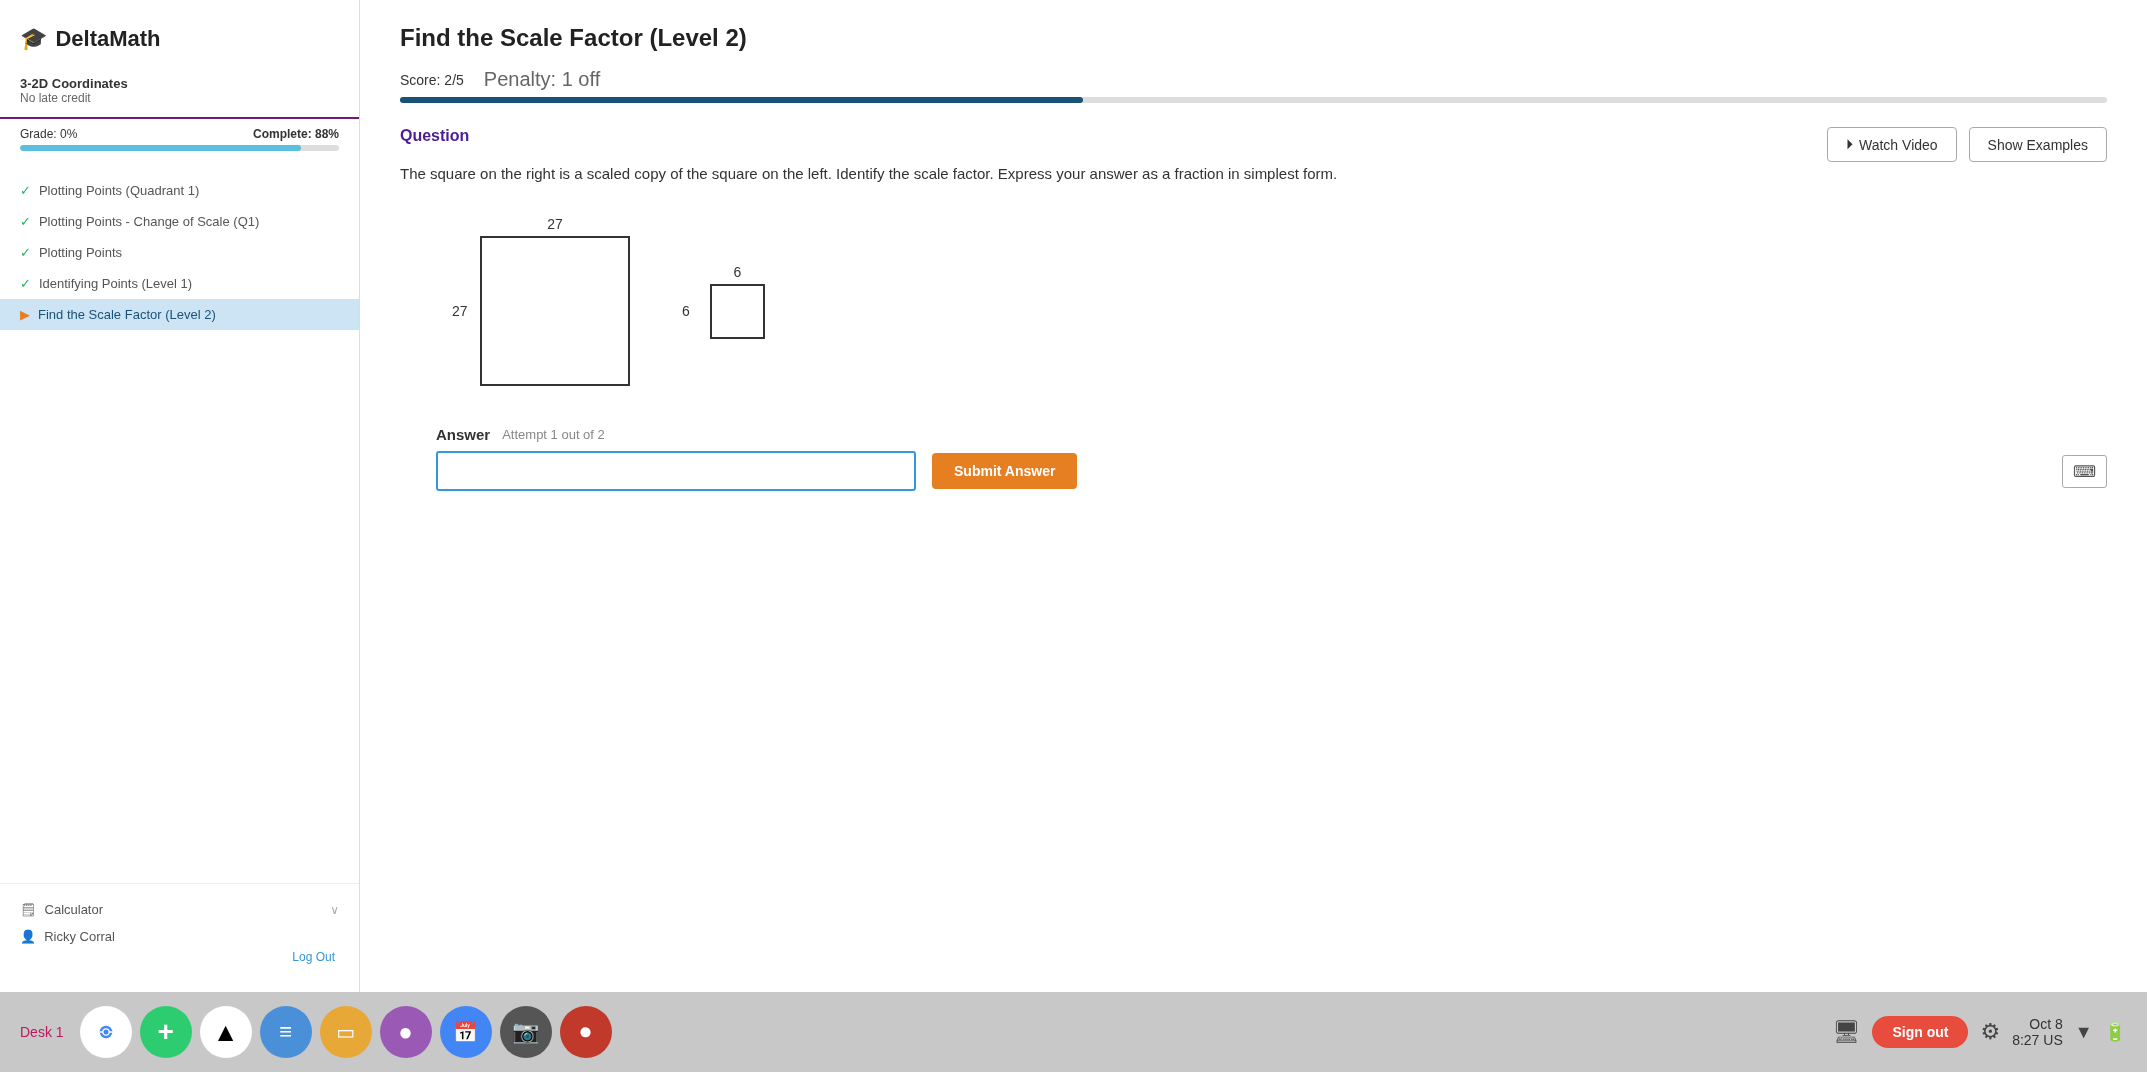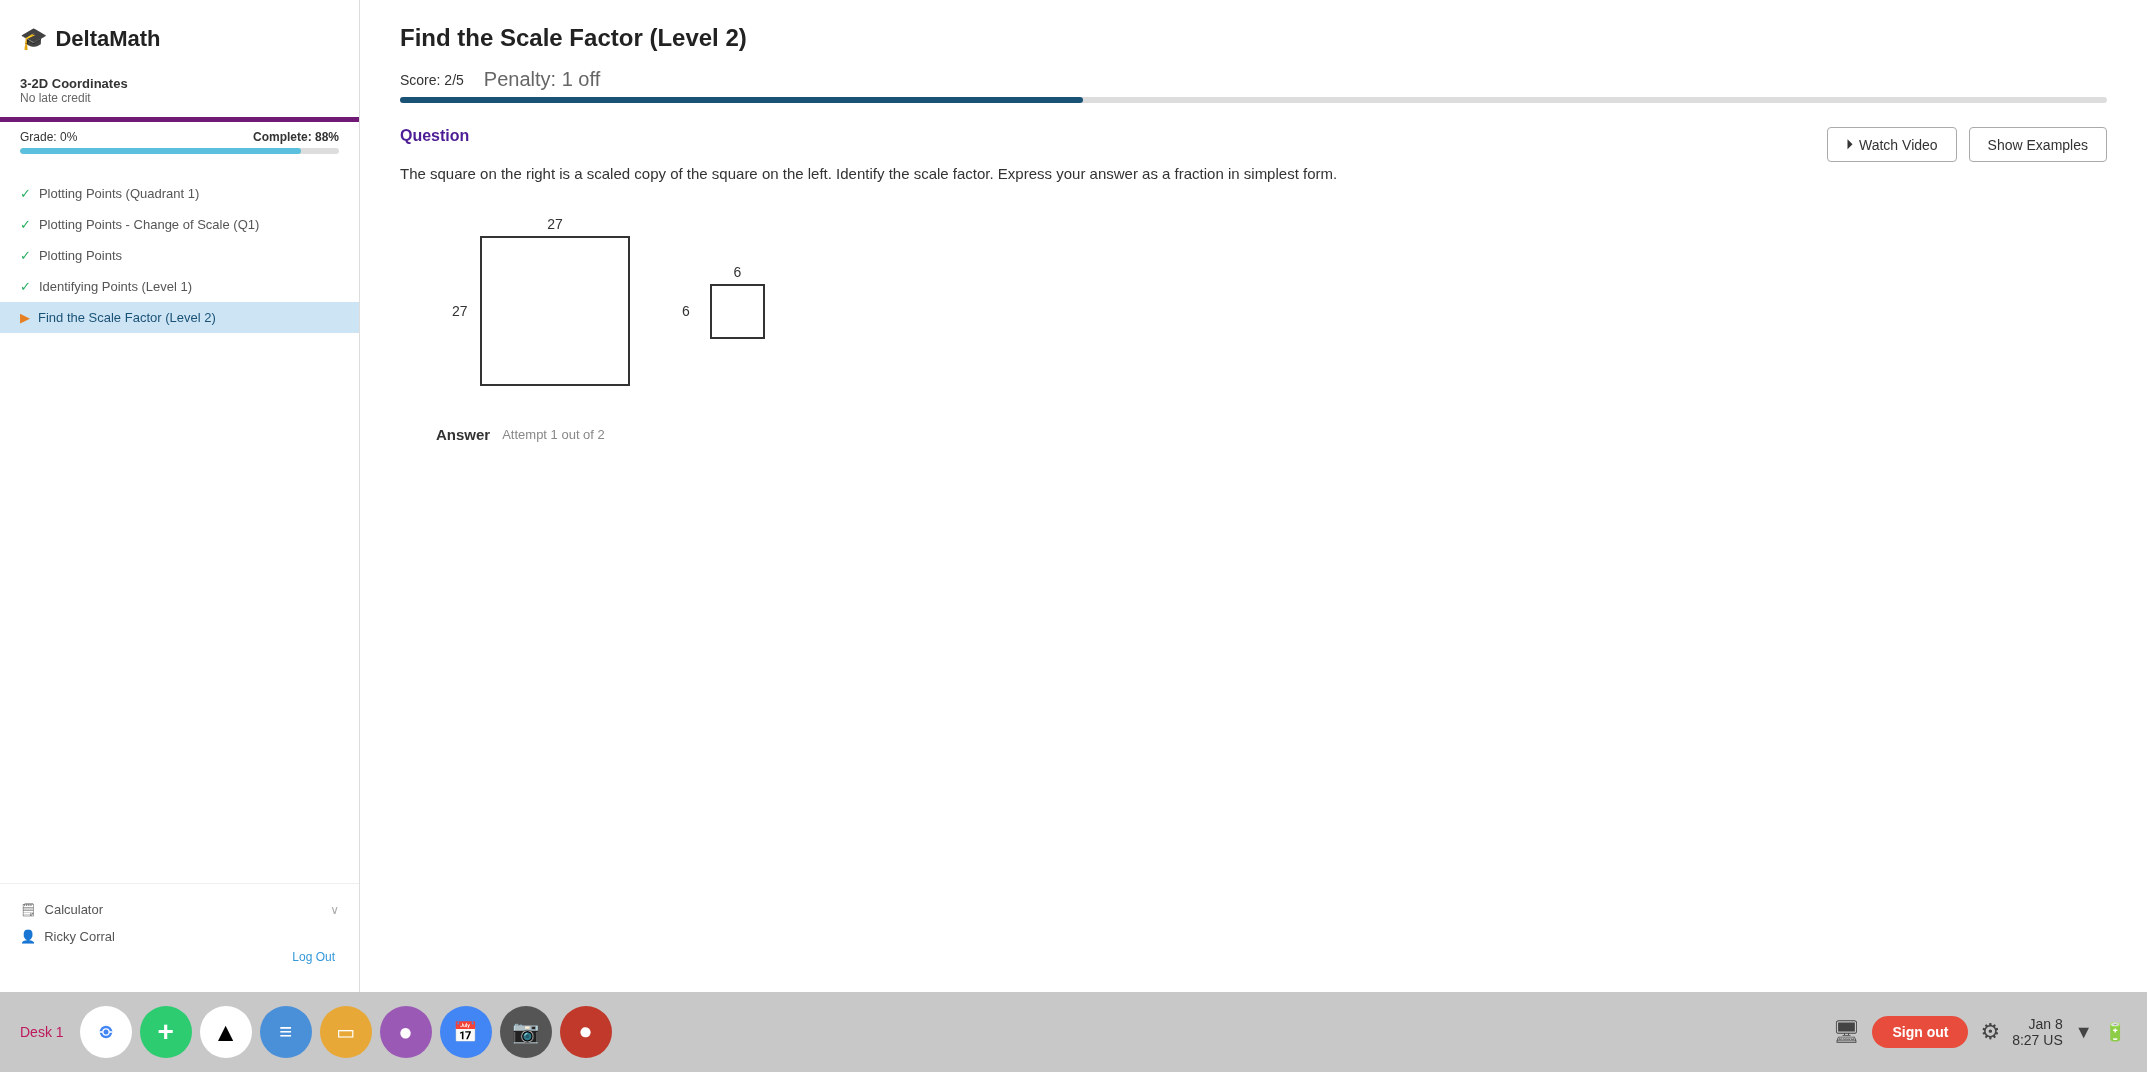--- a/index.html
+++ b/index.html
@@ -44,21 +44,21 @@
     }
 
     .logo-text {
       font-size: 22px;
       font-weight: bold;
       color: #222;
     }
 
     .section-info {
       padding: 8px 20px 12px 20px;
-      border-bottom: 5px solid #701a75;
+      border-bottom: 2px solid #701a75;
     }
 
     .section-title {
       font-size: 13px;
       font-weight: bold;
       color: #333;
     }
 
     .section-subtitle {
       font-size: 12px;
@@ -532,20 +532,29 @@
             <div class="square-shape square-small"></div>
           </div>
         </div>
       </div>
 
       <div class="answer-section">
         <div class="answer-row">
           <span class="answer-label">Answer</span>
           <span class="attempt-text">Attempt 1 out of 2</span>
         </div>
+        <div class="answer-input-row">
+          <input type="text" class="answer-input" value="" style="">
+          <button class="submit-btn">
+            <span>Submit Answer</span>
+          </button>
+          <span style="margin-left:auto;">
+            <button class="keyboard-icon-btn">⌨</button>
+          </span>
+        </div>
       </div>
 
     </div>
   </div>
 </div>
 
 <div class="taskbar">
   <span class="desk-label">Desk 1</span>
 
   <div class="taskbar-icon chrome-icon" style="background:#fff;">
@@ -574,19 +583,19 @@
 
   <div class="taskbar-icon record-icon" style="background:#c0392b; color:#fff; font-size:22px;">⏺</div>
 
   <div class="taskbar-spacer"></div>
 
   <div class="taskbar-right">
     <span style="font-size:22px; color:#444;">🖥</span>
     <button class="sign-out-btn">Sign out</button>
     <span style="font-size:22px; color:#444; cursor:pointer;">⚙</span>
     <div class="time-display">
-      <div>Jan 8</div>
+      <div>Oct 8</div>
       <div>8:27 US</div>
     </div>
     <span style="font-size:18px; color:#444;">▼</span>
     <span style="font-size:18px; color:#444;">🔋</span>
   </div>
 </div>
 
 </body></html>

